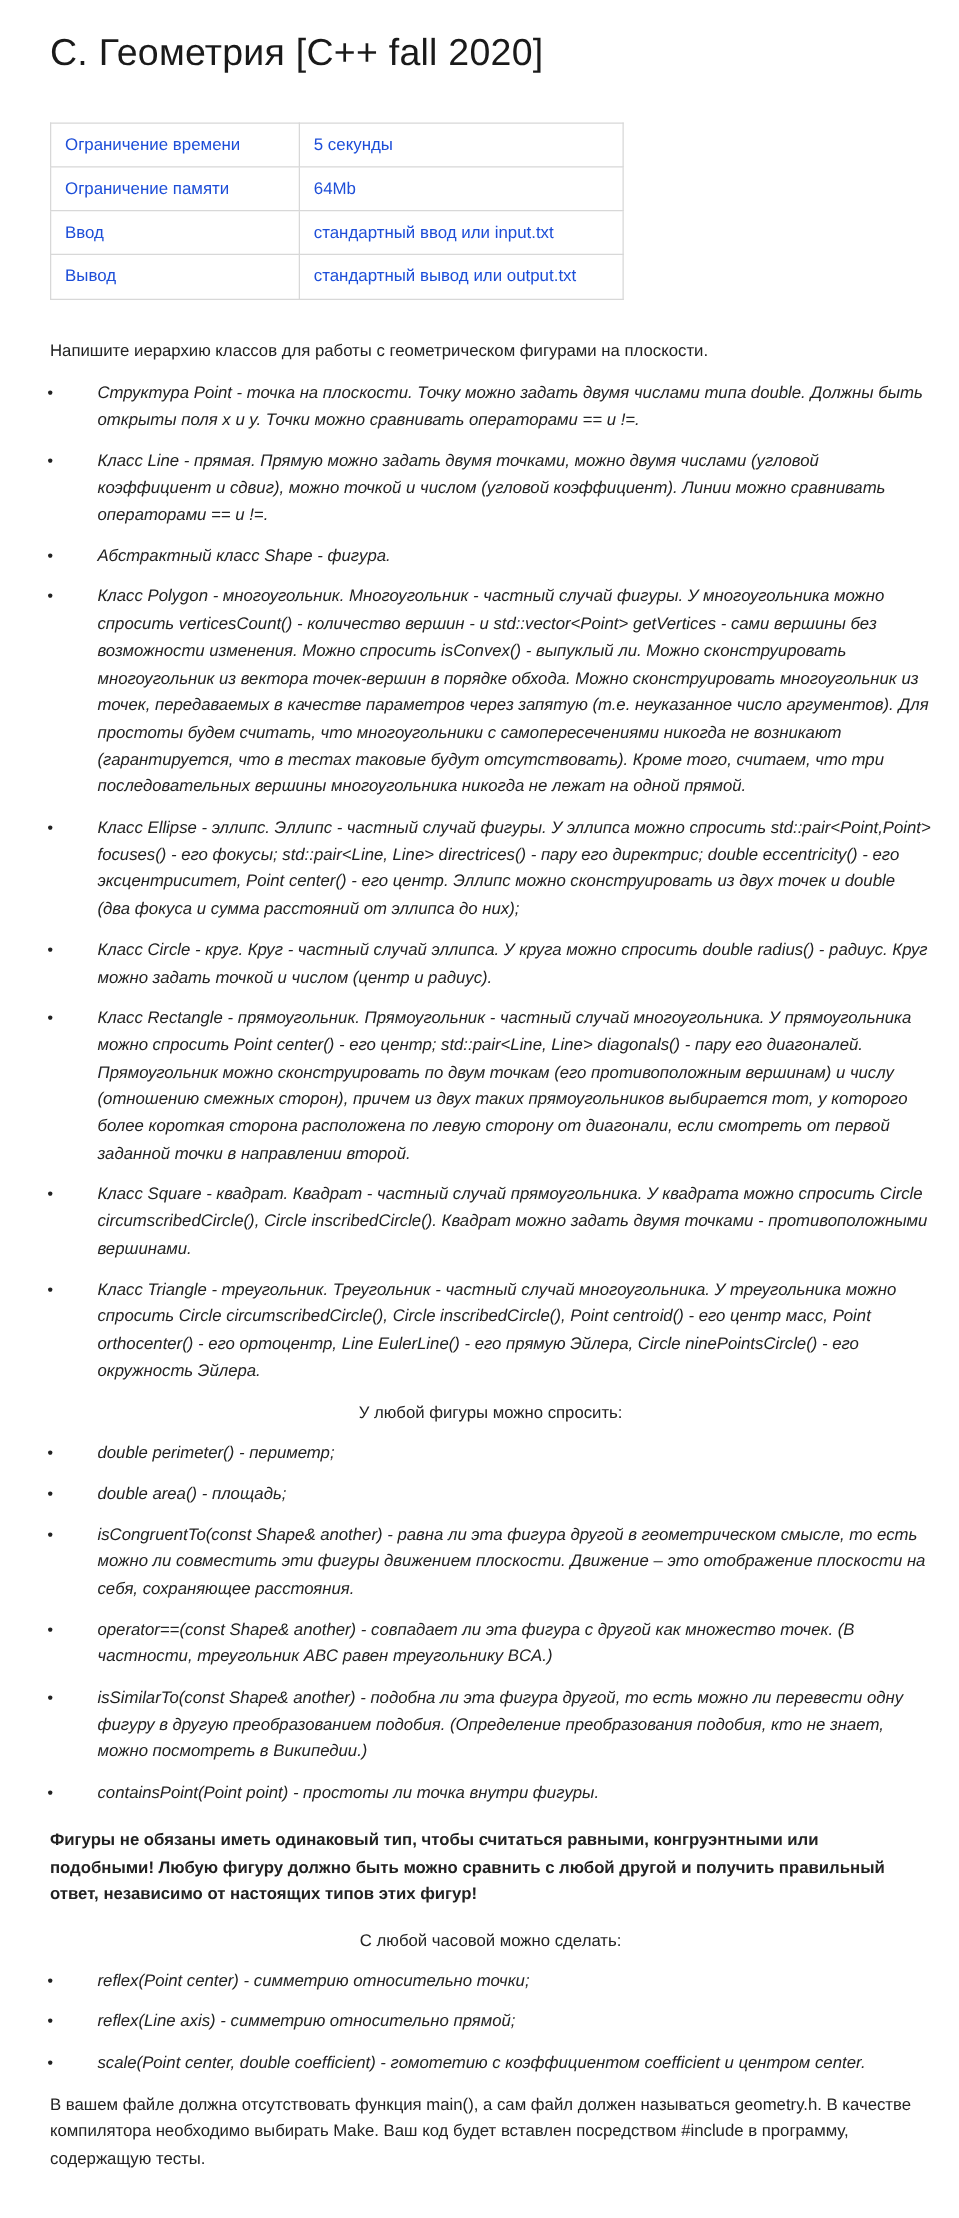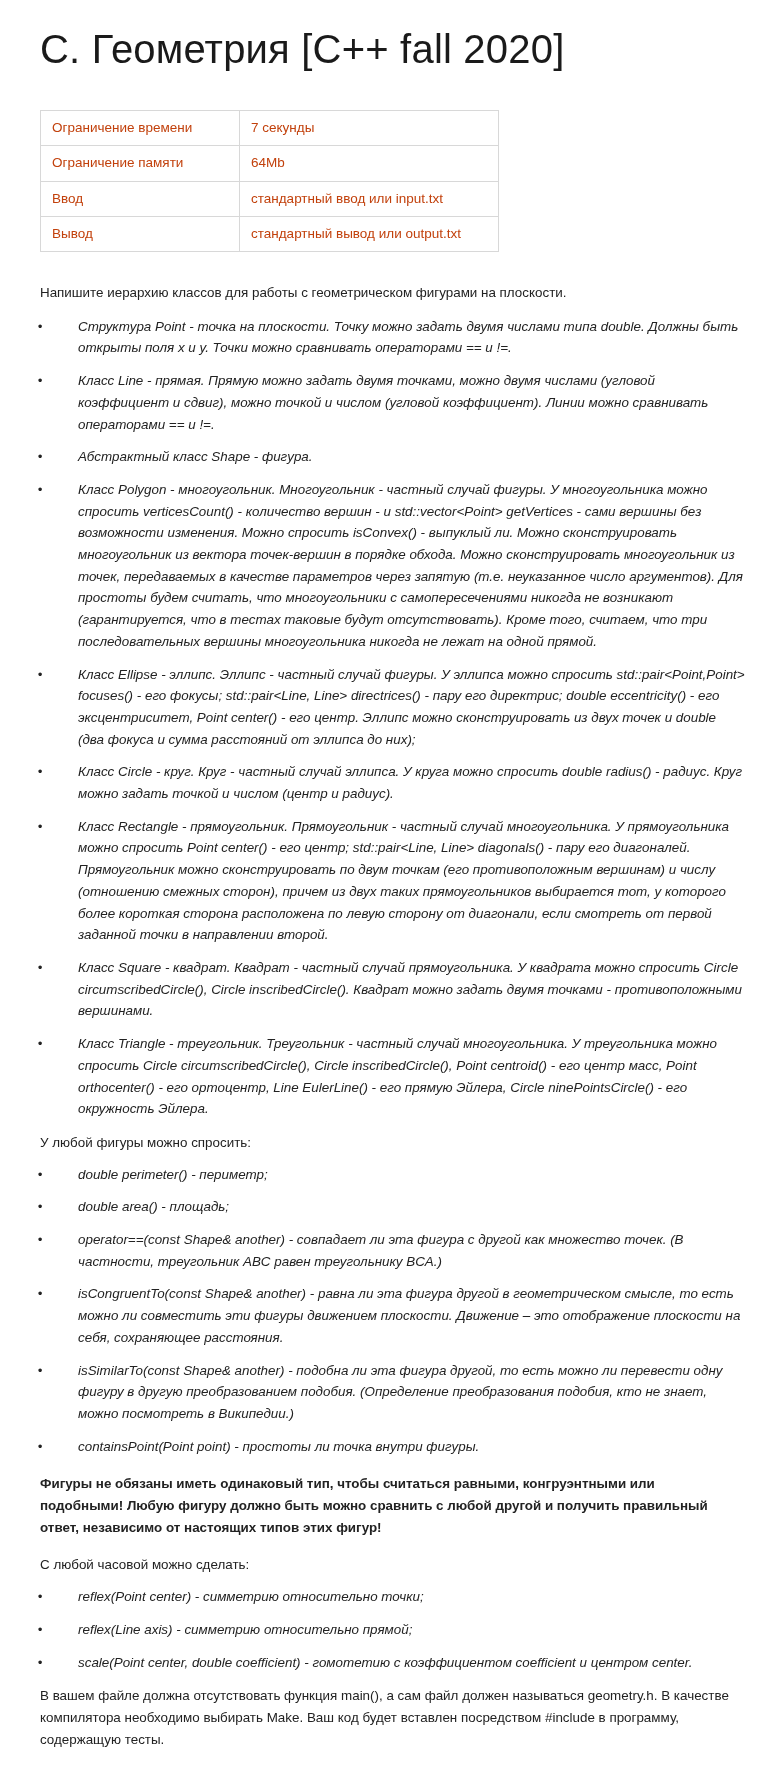--- a/index.html
+++ b/index.html
@@ -14,37 +14,37 @@
     color: #222222;
     -webkit-font-smoothing: antialiased;
   }
   .page {
     width: 767px;
     box-sizing: border-box;
     padding: 0;
     background: #ffffff;
   }
   .title {
-    font-size: 40px;
+    font-size: 30px;
     font-weight: 400;
     color: #1a1a1a;
     margin: 0;
     padding: 24px 0 0 40px;
     line-height: 1.25;
     letter-spacing: 0.2px;
   }
   .limits-wrap {
     padding: 36px 0 0 40px;
   }
   table.limits {
     border-collapse: collapse;
     width: 412px;
     table-layout: fixed;
     font-size: 13.5px;
-    color: #c2410c;
+    color: #1d4ed8;
     padding-left: 24px;
   }
   table.limits td {
     border: 1px solid #d8d8d8;
     padding: 7px 11px;
     line-height: 1.5;
     vertical-align: middle;
     white-space: nowrap;
     overflow: hidden;
   }
@@ -53,21 +53,21 @@
 
   .content {
     padding: 30px 22px 40px 40px;
     font-size: 13.4px;
     line-height: 1.62;
     color: #222222;
   }
   .content p {
     margin: 0 0 12px 0;
   }
-  .content p.tight { margin-bottom: 10px; }
+  .content p.tight { margin-bottom: 10px; text-align: center; }
   .content p.strong {
     font-weight: bold;
     margin: 16px 17px 16px 0;
   }
   .content ul {
     margin: 0 0 12px 0;
     padding-left: 38px;
     list-style: none;
   }
   .content ul li {
@@ -95,21 +95,21 @@
 
 <div class="page">
 
   <h1 class="title">C. Геометрия [C++ fall 2020]</h1>
 
   <div class="limits-wrap">
     <table class="limits">
       <tbody>
         <tr>
           <td class="k">Ограничение времени</td>
-          <td class="v">7 секунды</td>
+          <td class="v">5 секунды</td>
         </tr>
         <tr>
           <td class="k">Ограничение памяти</td>
           <td class="v">64Mb</td>
         </tr>
         <tr>
           <td class="k">Ввод</td>
           <td class="v">стандартный ввод или input.txt</td>
         </tr>
         <tr>
@@ -134,22 +134,22 @@
       <li><span class="li-text">Класс Rectangle - прямоугольник. Прямоугольник - частный случай многоугольника. У прямоугольника можно спросить Point center() - его центр; std::pair&lt;Line, Line&gt; diagonals() - пару его диагоналей. Прямоугольник можно сконструировать по двум точкам (его противоположным вершинам) и числу (отношению смежных сторон), причем из двух таких прямоугольников выбирается тот, у которого более короткая сторона расположена по левую сторону от диагонали, если смотреть от первой заданной точки в направлении второй.</span></li>
       <li><span class="li-text">Класс Square - квадрат. Квадрат - частный случай прямоугольника. У квадрата можно спросить Circle circumscribedCircle(), Circle inscribedCircle(). Квадрат можно задать двумя точками - противоположными вершинами.</span></li>
       <li><span class="li-text">Класс Triangle - треугольник. Треугольник - частный случай многоугольника. У треугольника можно спросить Circle circumscribedCircle(), Circle inscribedCircle(), Point centroid() - его центр масс, Point orthocenter() - его ортоцентр, Line EulerLine() - его прямую Эйлера, Circle ninePointsCircle() - его окружность Эйлера.</span></li>
     </ul>
 
     <p class="tight">У любой фигуры можно спросить:</p>
 
     <ul>
       <li><span class="li-text">double perimeter() - периметр;</span></li>
       <li><span class="li-text">double area() - площадь;</span></li>
+      <li><span class="li-text">isCongruentTo(const Shape&amp; another) - равна ли эта фигура другой в геометрическом смысле, то есть можно ли совместить эти фигуры движением плоскости. Движение – это отображение плоскости на себя, сохраняющее расстояния.</span></li>
       <li><span class="li-text">operator==(const Shape&amp; another) - совпадает ли эта фигура с другой как множество точек. (В частности, треугольник ABC равен треугольнику BCA.)</span></li>
-      <li><span class="li-text">isCongruentTo(const Shape&amp; another) - равна ли эта фигура другой в геометрическом смысле, то есть можно ли совместить эти фигуры движением плоскости. Движение – это отображение плоскости на себя, сохраняющее расстояния.</span></li>
       <li><span class="li-text">isSimilarTo(const Shape&amp; another) - подобна ли эта фигура другой, то есть можно ли перевести одну фигуру в другую преобразованием подобия. (Определение преобразования подобия, кто не знает, можно посмотреть в Википедии.)</span></li>
       <li><span class="li-text">containsPoint(Point point) - простоты ли точка внутри фигуры.</span></li>
     </ul>
 
     <p class="strong">Фигуры не обязаны иметь одинаковый тип, чтобы считаться равными, конгруэнтными или подобными! Любую фигуру должно быть можно сравнить с любой другой и получить правильный ответ, независимо от настоящих типов этих фигур!</p>
 
     <p class="tight">С любой часовой можно сделать:</p>
 
     <ul>
       <li><span class="li-text">reflex(Point center) - симметрию относительно точки;</span></li>

